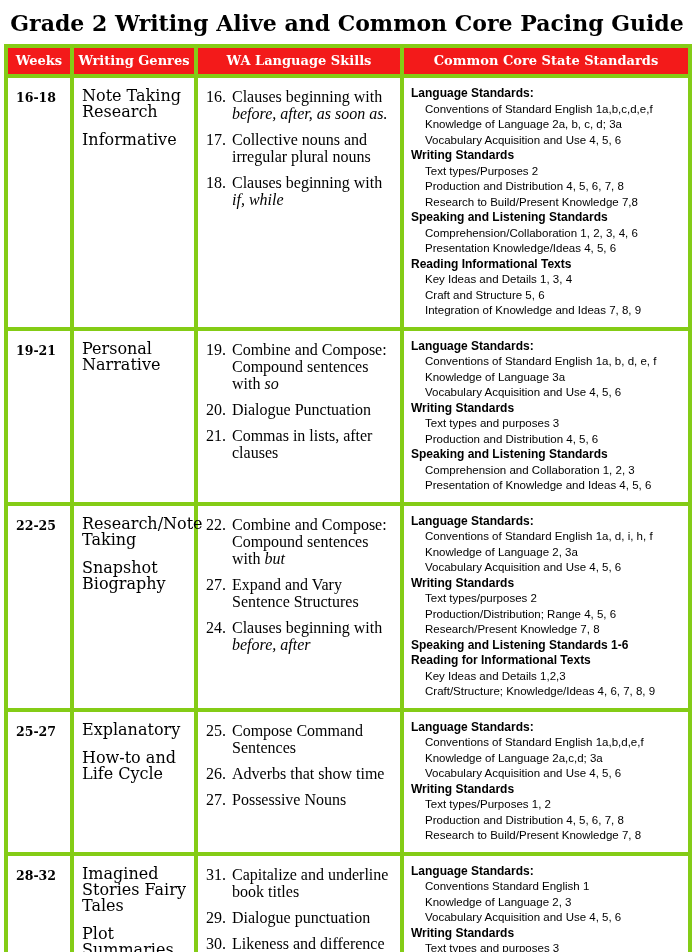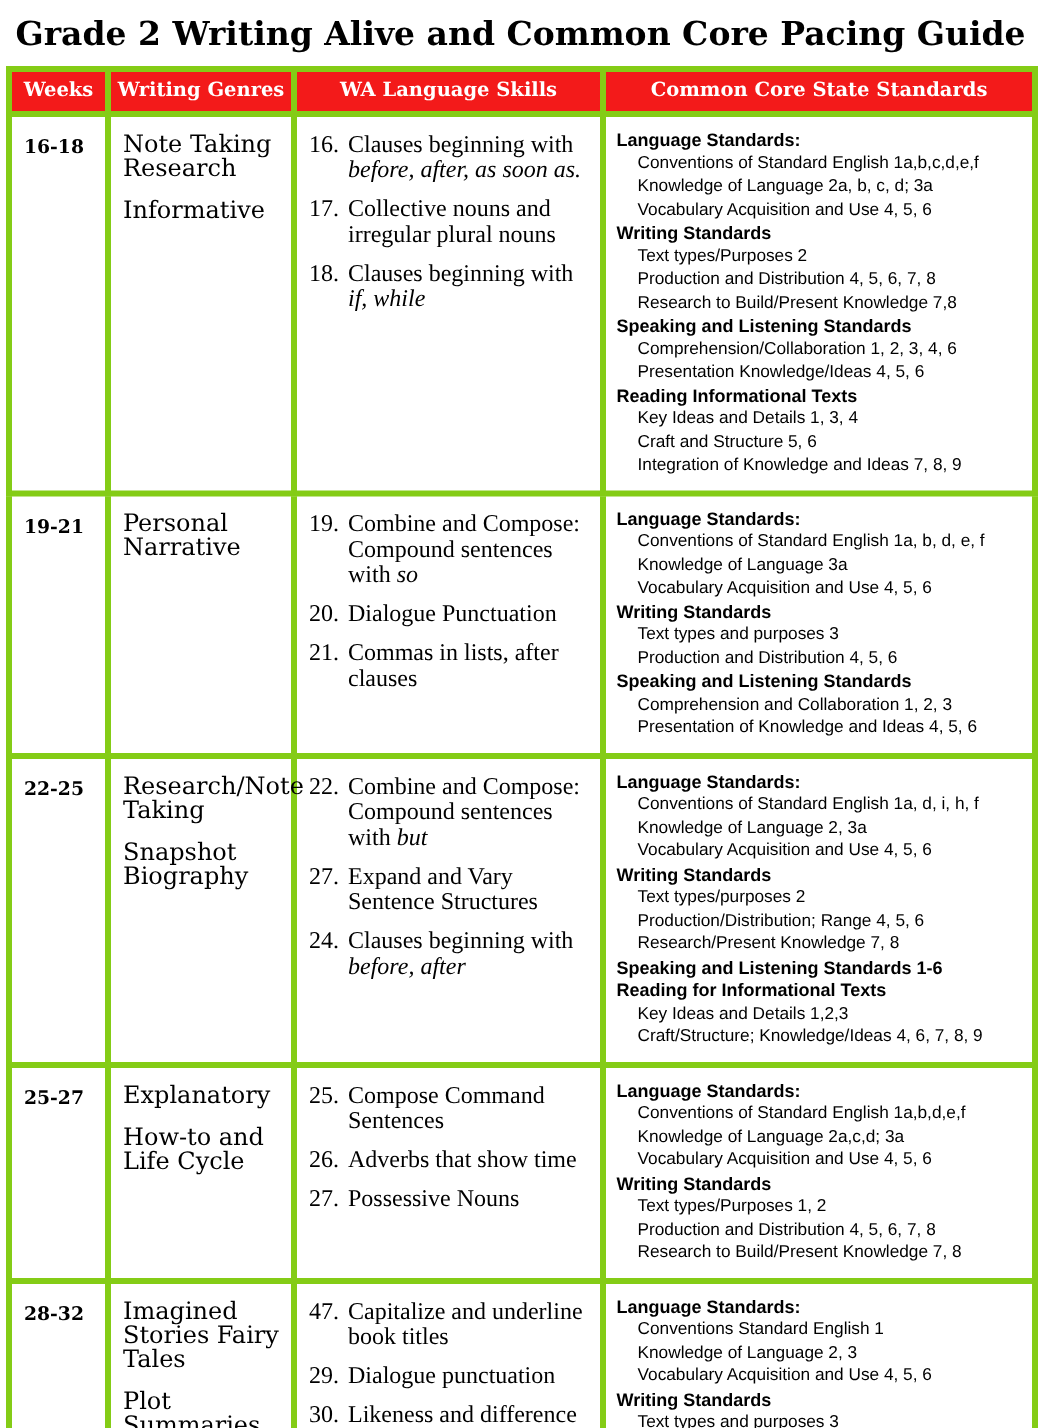--- a/index.html
+++ b/index.html
@@ -269,21 +269,21 @@
         </tr>
         <tr>
           <td class="weeks">28-32</td>
           <td class="genres">
             <div class="gline">Imagined Stories Fairy Tales</div>
             <div class="gline">Plot Summaries</div>
             <div class="gline">Literary Response</div>
           </td>
           <td class="skills">
             <ol>
-              <li><span class="num">47.</span><span>Capitalize and underline book titles</span></li>
+              <li><span class="num">31.</span><span>Capitalize and underline book titles</span></li>
               <li><span class="num">29.</span><span>Dialogue punctuation</span></li>
               <li><span class="num">30.</span><span>Likeness and difference sentences</span></li>
             </ol>
           </td>
           <td class="ccss">
             <div class="grp">
               <div class="grp-head">Language Standards:</div>
               <div class="grp-item">Conventions Standard English 1</div>
               <div class="grp-item">Knowledge of Language 2, 3</div>
               <div class="grp-item">Vocabulary Acquisition and Use 4, 5, 6</div>

